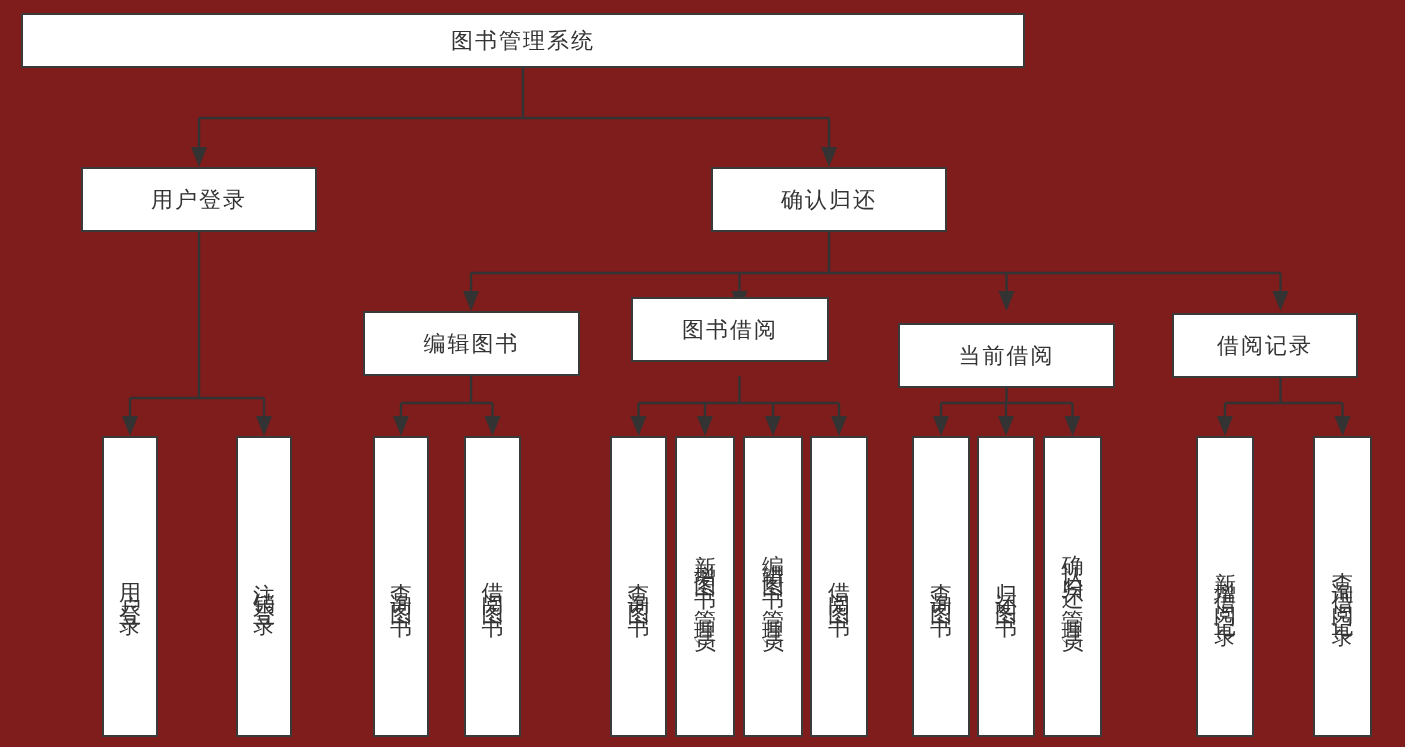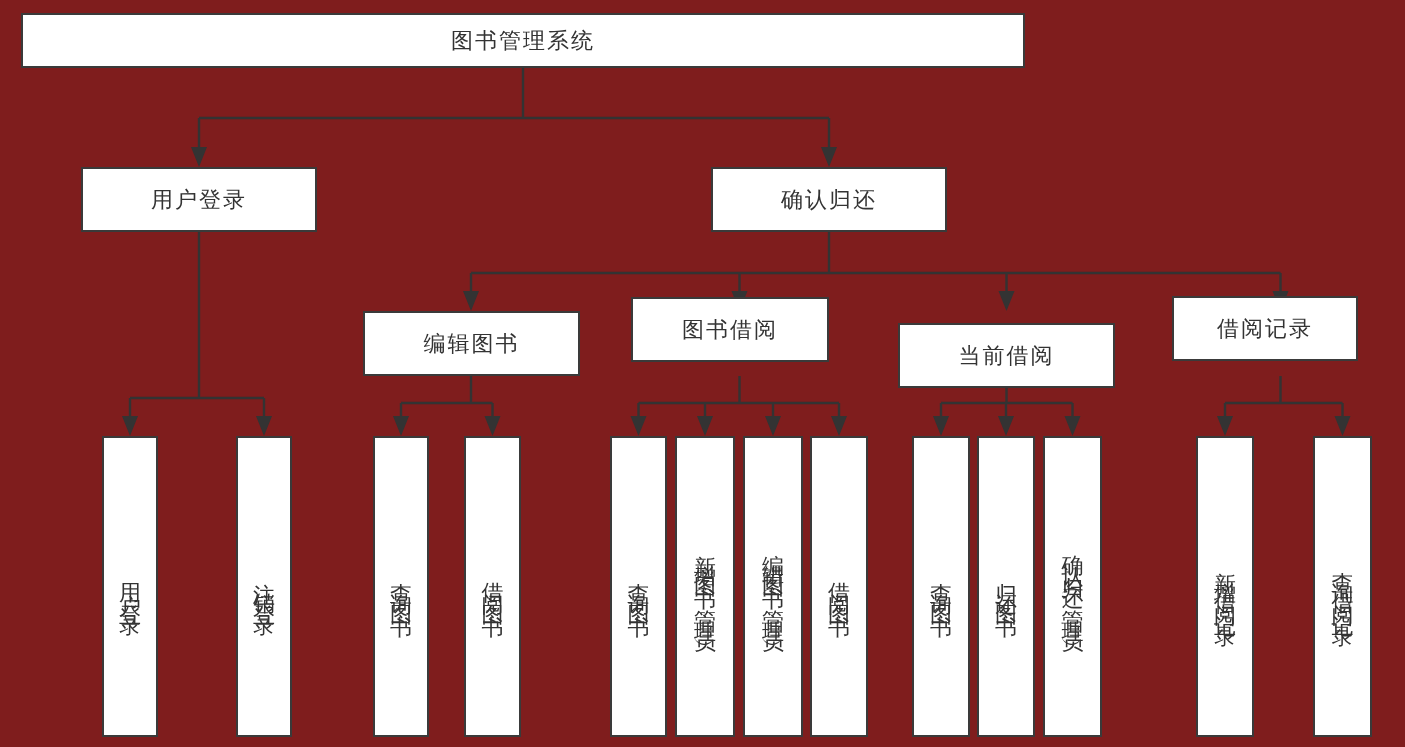--- a/index.html
+++ b/index.html
@@ -61,21 +61,21 @@
   </svg>
 
   <div class="node" style="left:21px;top:13px;width:1004px;height:55px">图书管理系统</div>
 
   <div class="node" style="left:81px;top:167px;width:236px;height:65px">用户登录</div>
   <div class="node" style="left:711px;top:167px;width:236px;height:65px">确认归还</div>
 
   <div class="node" style="left:363px;top:311px;width:217px;height:65px">编辑图书</div>
   <div class="node" style="left:631px;top:297px;width:198px;height:65px">图书借阅</div>
   <div class="node" style="left:898px;top:323px;width:217px;height:65px">当前借阅</div>
-  <div class="node" style="left:1172px;top:296px;width:186px;height:65px">借阅记录</div>
+  <div class="node" style="left:1172px;top:313px;width:186px;height:65px">借阅记录</div>
 
   <div class="node leaf" style="left:102px;top:436px;width:56px;height:301px">用户登录</div>
   <div class="node leaf" style="left:236px;top:436px;width:56px;height:301px">注销登录</div>
 
   <div class="node leaf" style="left:373px;top:436px;width:56px;height:301px">查询图书</div>
   <div class="node leaf" style="left:464px;top:436px;width:57px;height:301px">借阅图书</div>
 
   <div class="node leaf" style="left:610px;top:436px;width:57px;height:301px">查询图书</div>
   <div class="node leaf" style="left:675px;top:436px;width:60px;height:301px">新增图书（管理员）</div>
   <div class="node leaf" style="left:743px;top:436px;width:60px;height:301px">编辑图书（管理员）</div>

